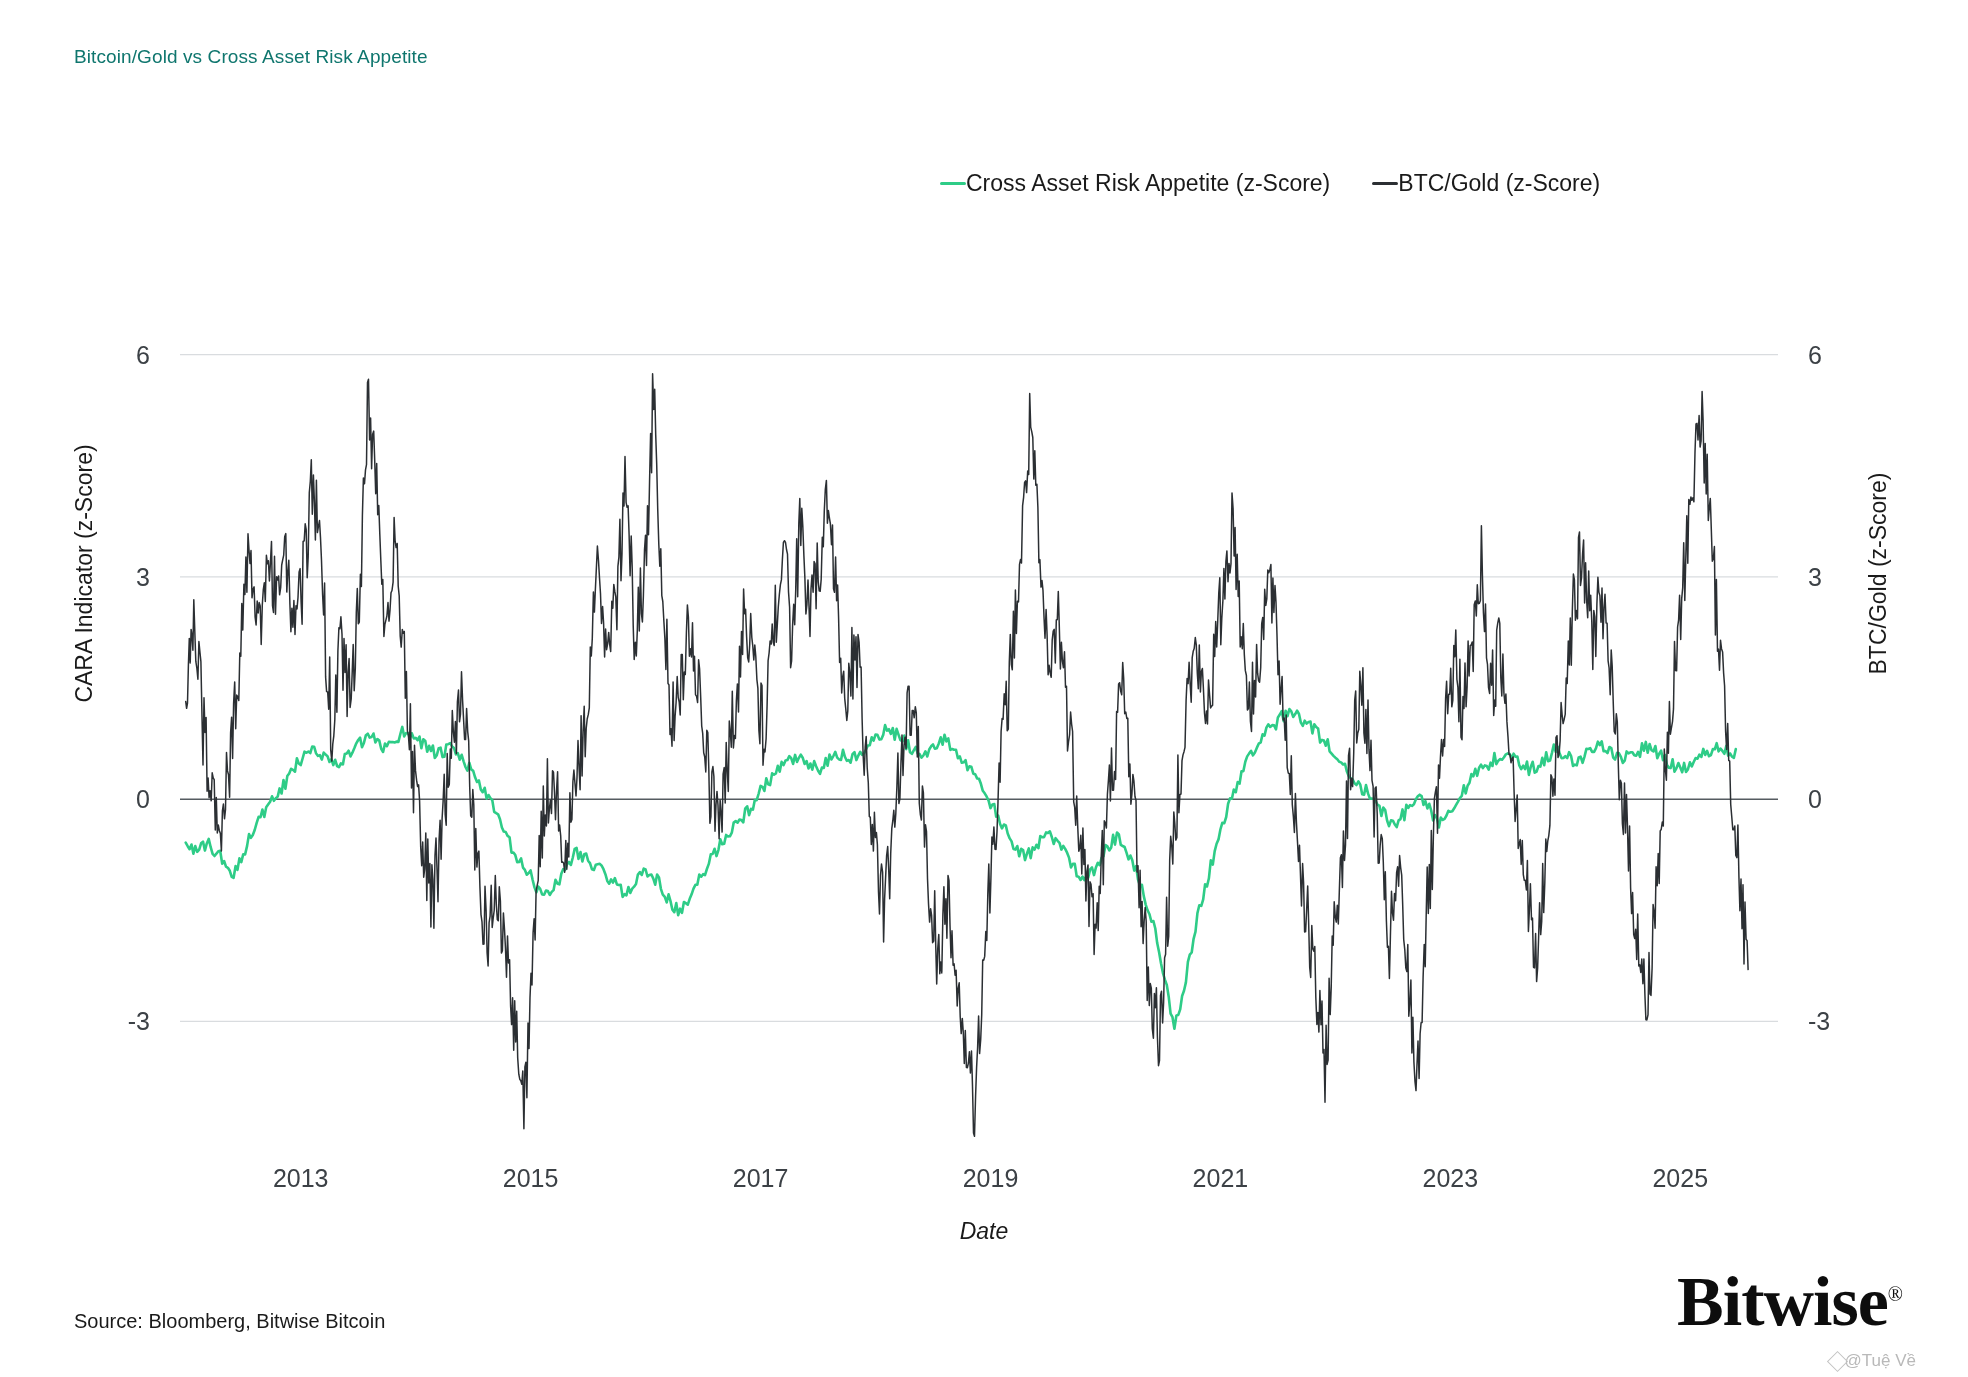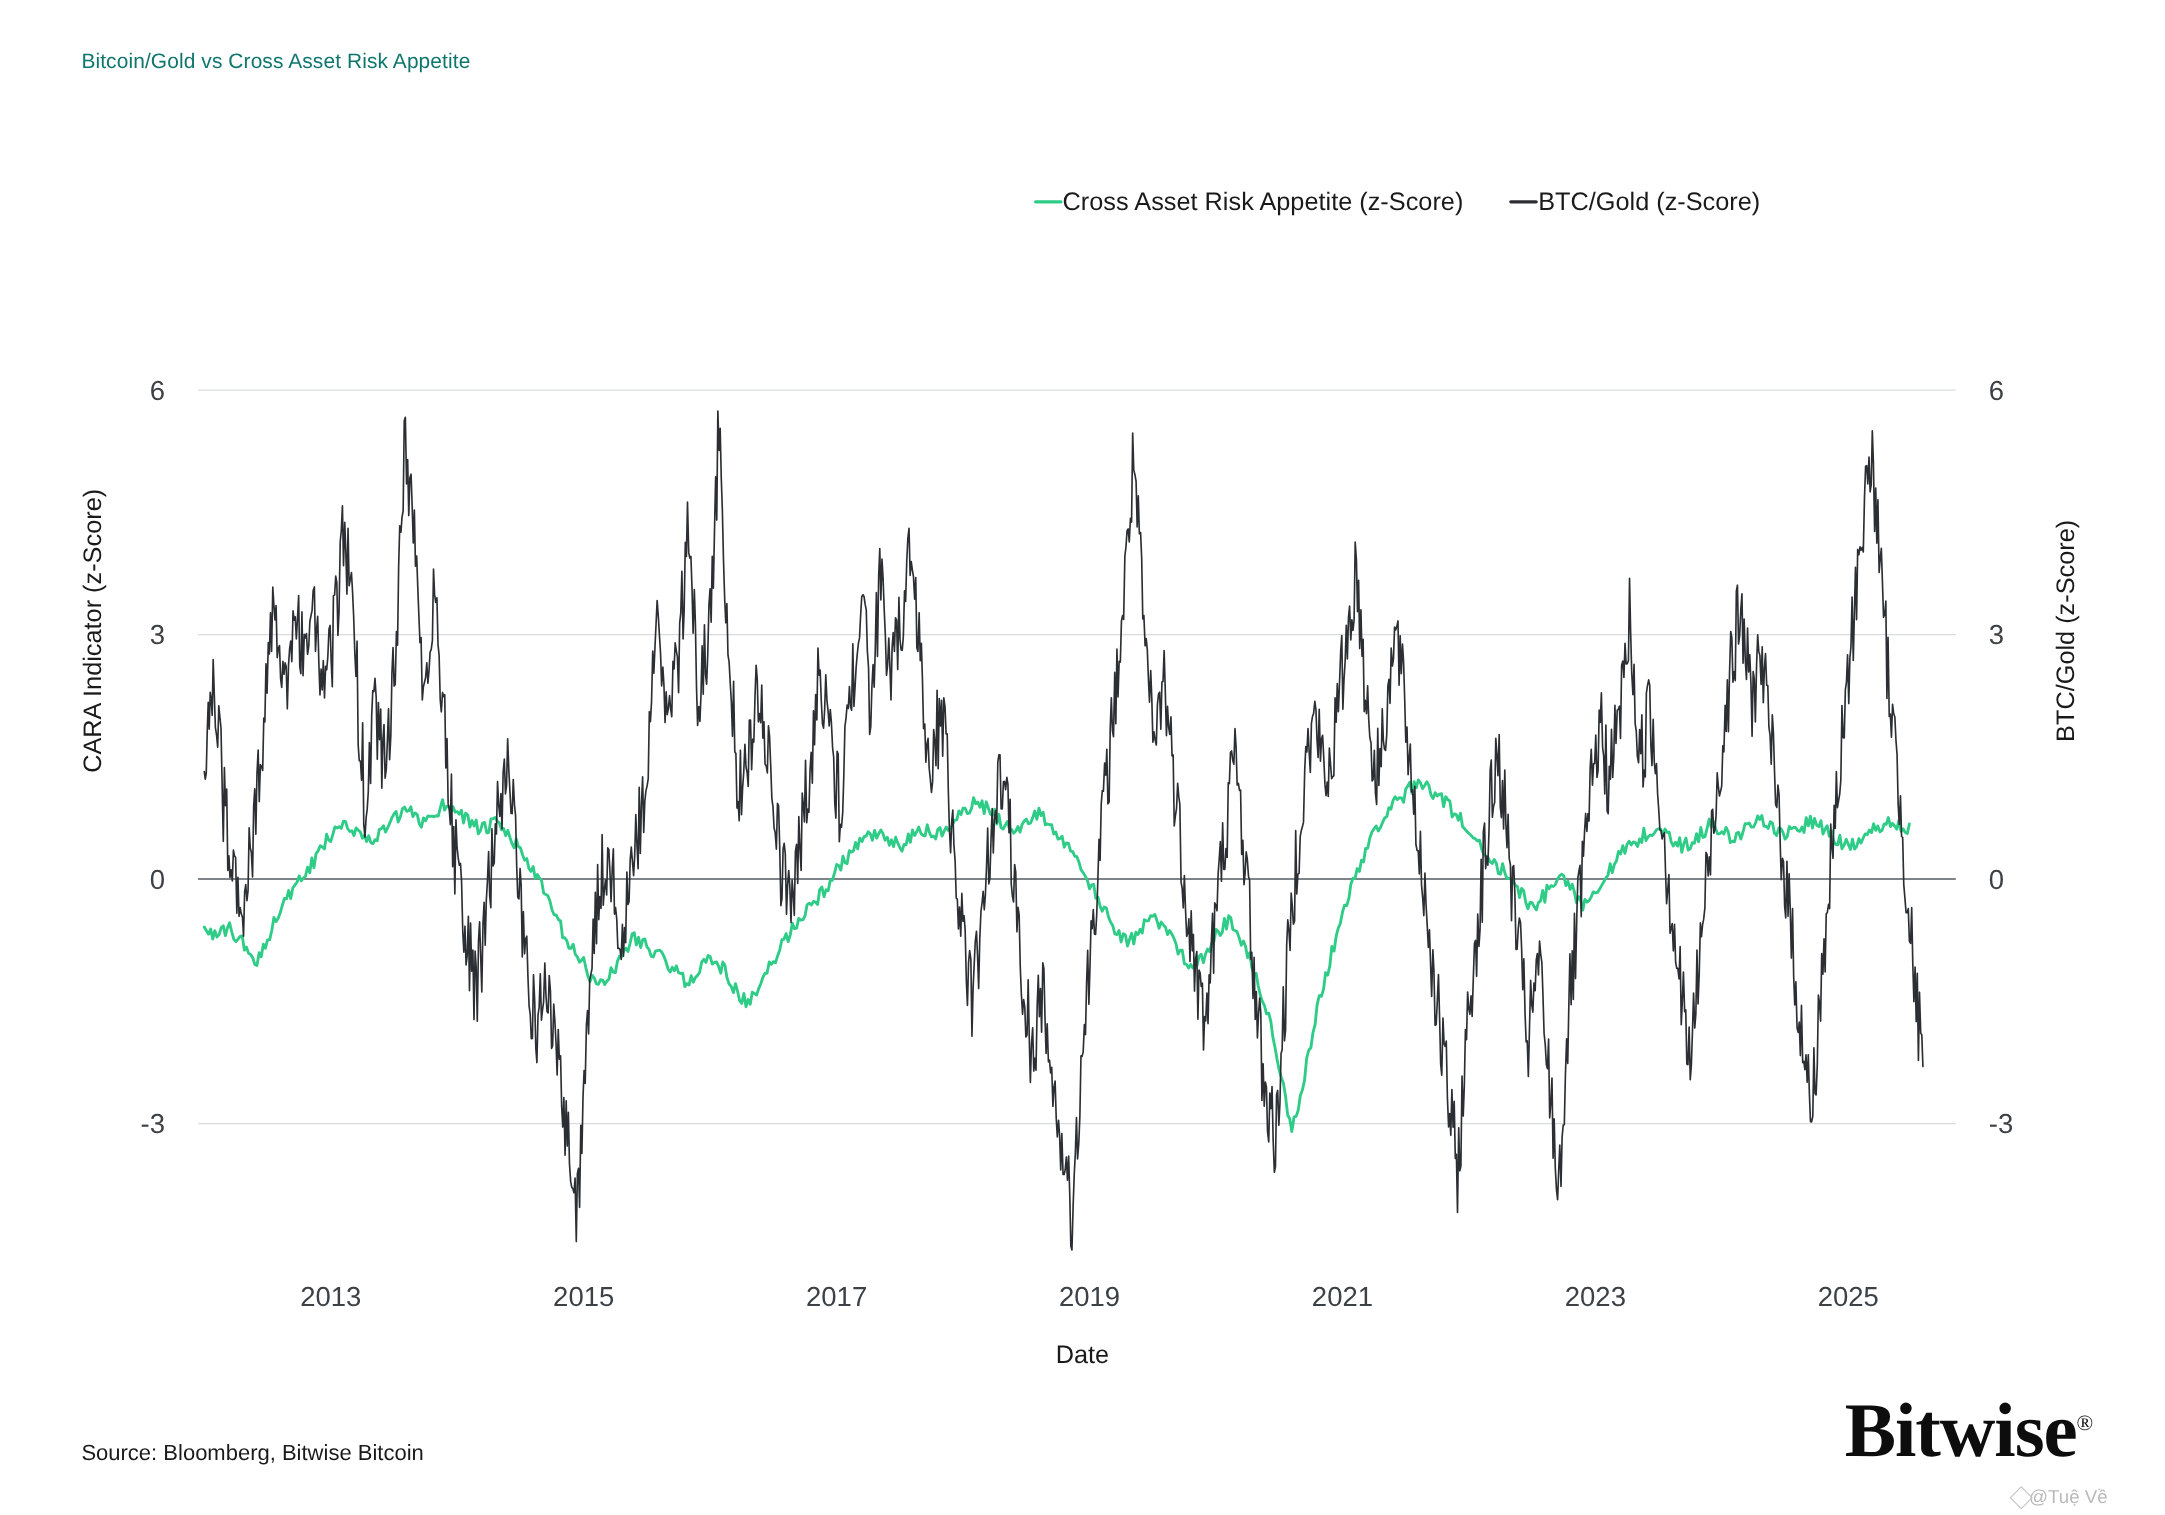--- a/index.html
+++ b/index.html
@@ -76,20 +76,21 @@
     color: #1a1a1a;
   }
   .x-title {
     position: absolute;
     left: 0;
     top: 1218px;
     width: 1968px;
     text-align: center;
     font-size: 23px;
     color: #1a1a1a;
+    font-style: italic;
   }
   .source {
     position: absolute;
     left: 74px;
     top: 1310px;
     font-size: 20px;
     color: #1a1a1a;
   }
   .brand {
     position: absolute;

